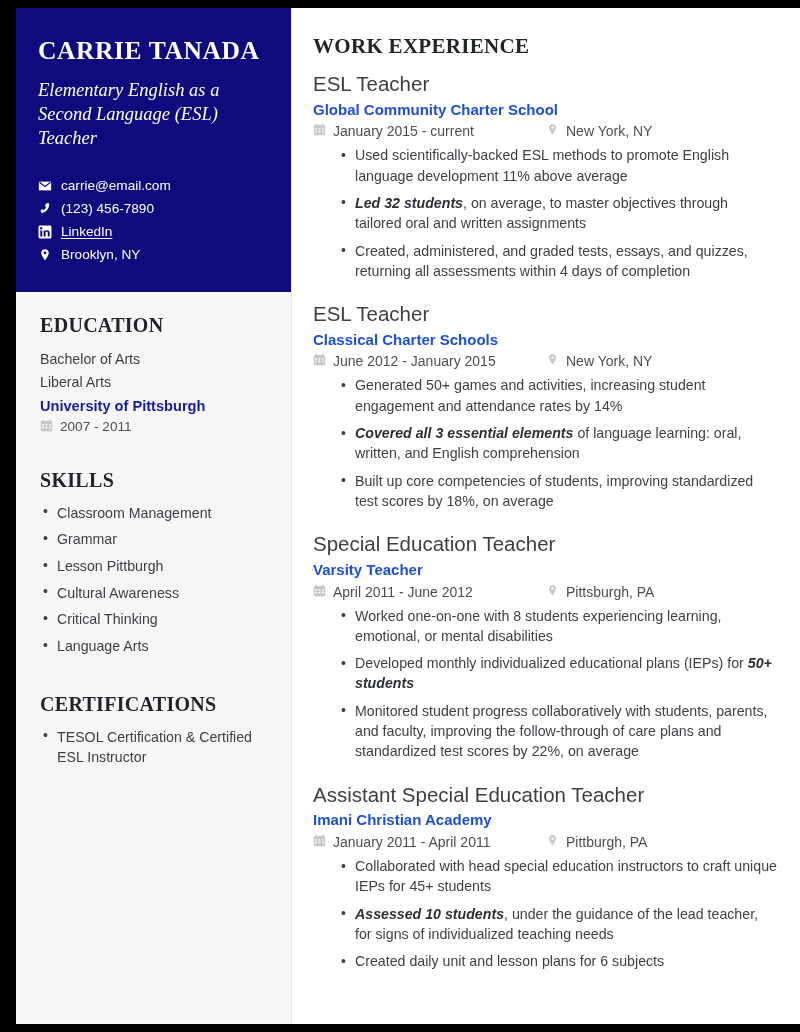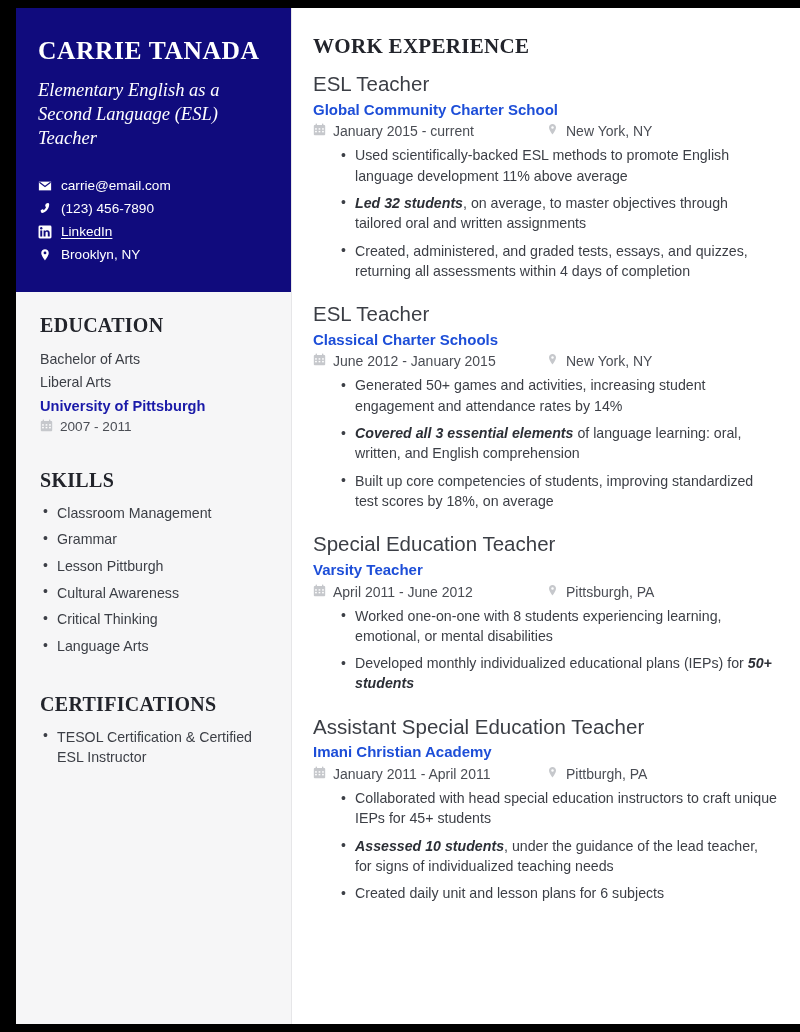--- a/index.html
+++ b/index.html
@@ -413,20 +413,21 @@
                 <path d="M8 1.3c-2.4 0-4.3 1.9-4.3 4.3 0 3.2 4.3 8.6 4.3 8.6s4.3-5.4 4.3-8.6c0-2.4-1.9-4.3-4.3-4.3z"></path>
                 <circle cx="8" cy="5.6" r="1.5" fill="#ffffff"></circle>
               </svg>
           </span>
           <span>Pittsburgh, PA</span>
         </span>
       </div>
       <ul class="job-bullets">
         <li><span>Worked one-on-one with 8 students experiencing learning, emotional, or mental disabilities</span></li>
         <li><span>Developed monthly individualized educational plans (IEPs) for </span><b>50+ students</b></li>
+        <li><span>Monitored student progress collaboratively with students, parents, and faculty, improving the follow-through of care plans and standardized test scores by 22%, on average</span></li>
       </ul>
     </article>
 
     <article class="job">
       <div class="job-title">Assistant Special Education Teacher</div>
       <div class="job-company">Imani Christian Academy</div>
       <div class="job-meta">
         <span class="meta-cell date-cell">
           <span class="c-ico">
             <svg width="13" height="13" viewBox="0 0 16 16" fill="#c6c8cc">

